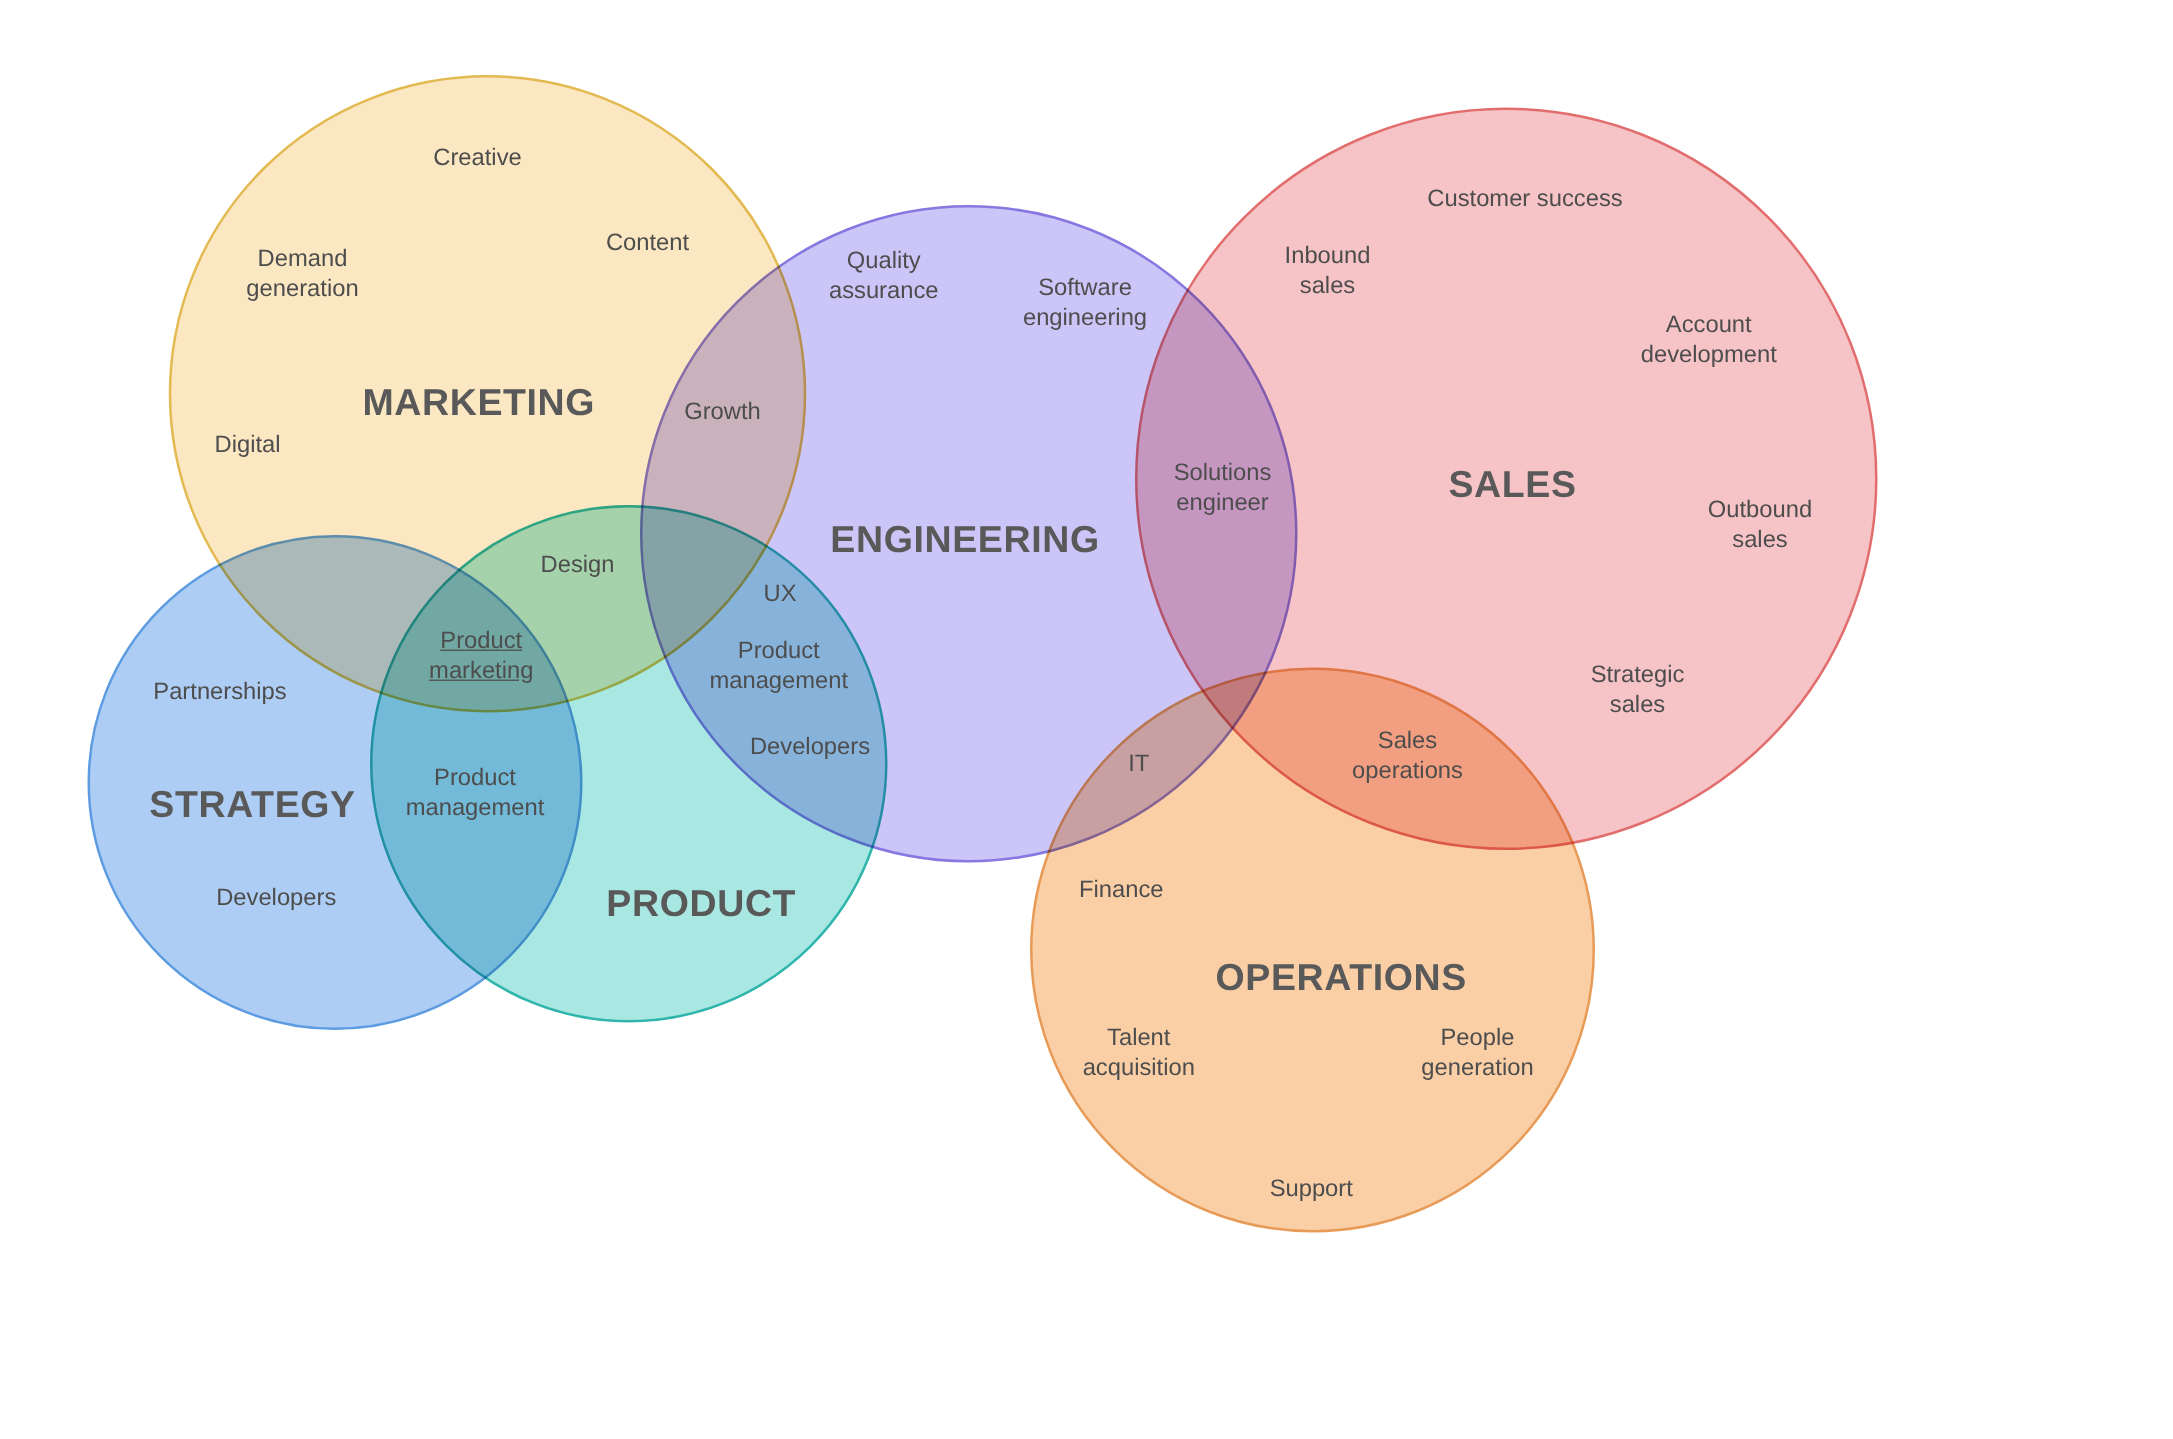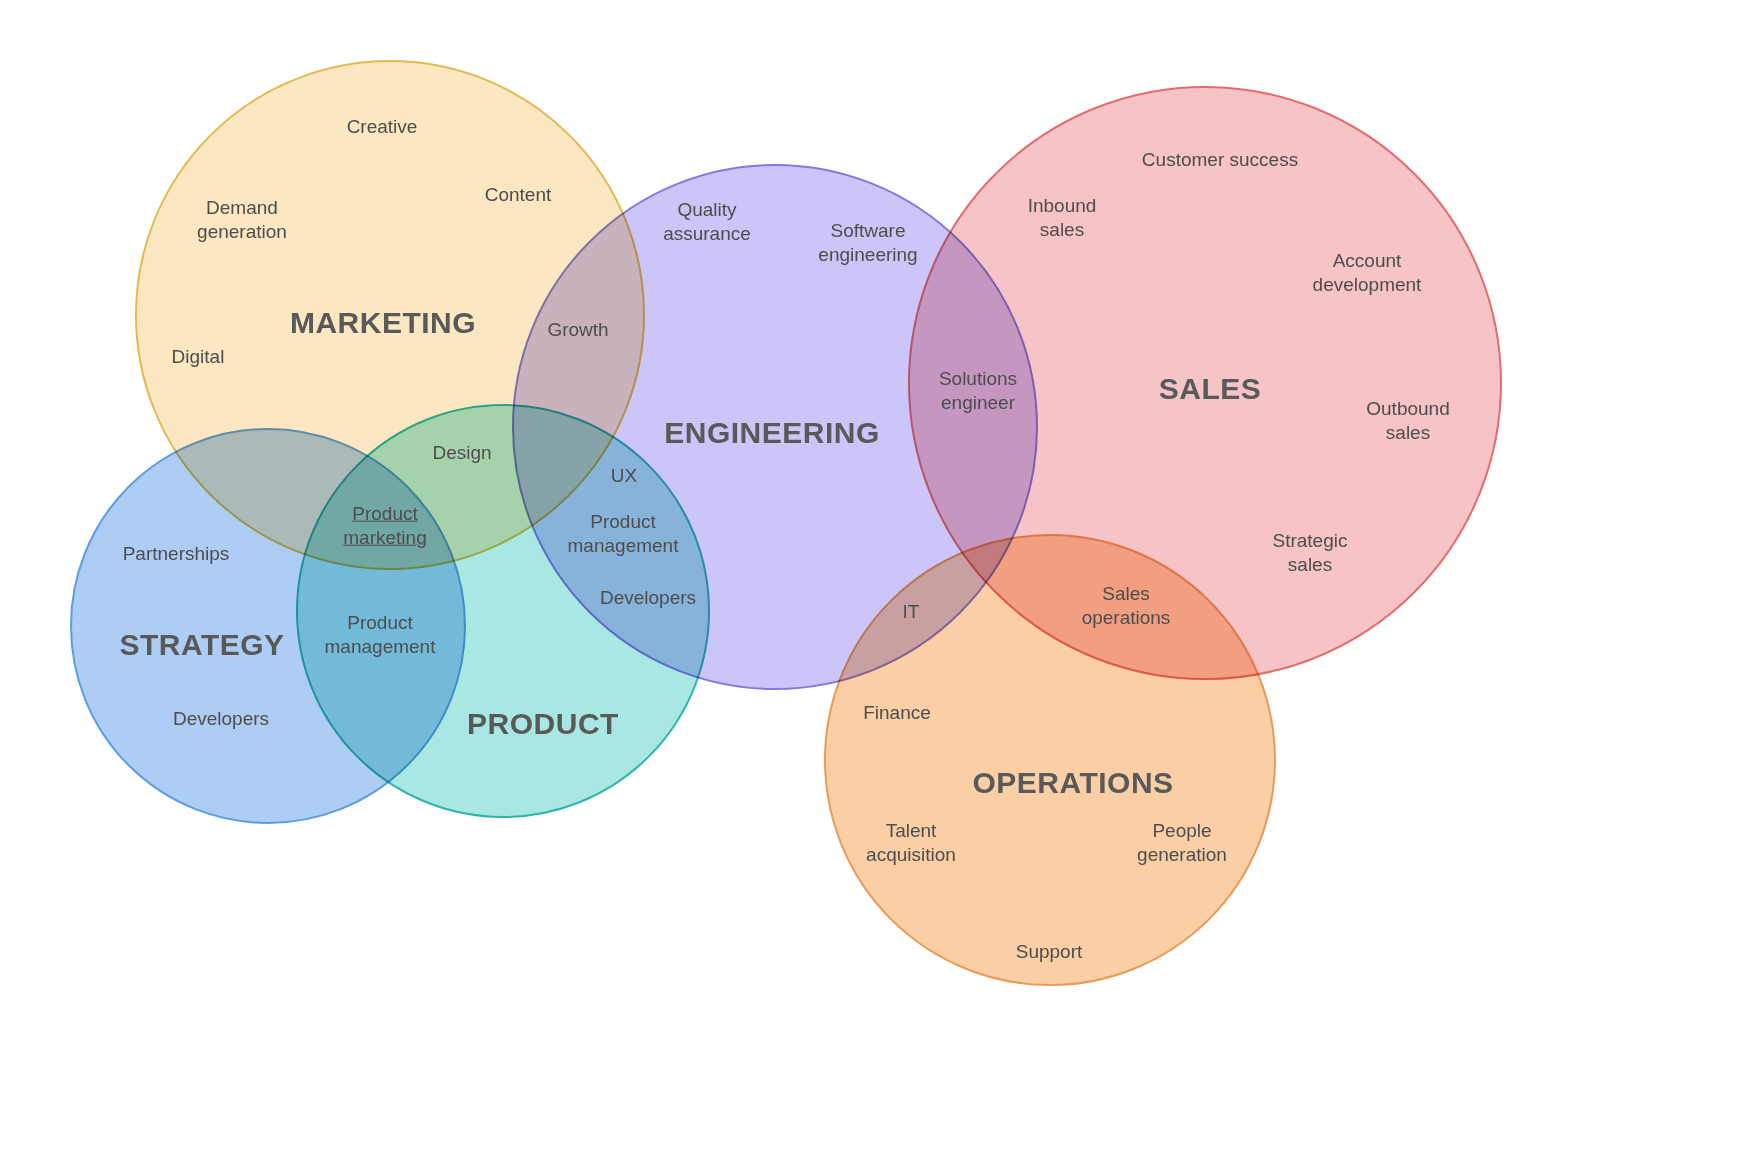--- a/index.html
+++ b/index.html
@@ -81,21 +81,21 @@
     <span style="left:1220px; top:160px; width:210px;">Customer success</span>
     <span style="left:1062px; top:218px; width:90px;">Inbound sales</span>
     <span style="left:1367px; top:273px; width:150px;">Account development</span>
     <span style="left:1408px; top:421px; width:110px;">Outbound sales</span>
     <span style="left:1310px; top:553px; width:100px;">Strategic sales</span>
 
     <span class="title" style="left:202px; top:633px;text-align:center;">STRATEGY</span>
     <span style="left:176px; top:554px; width:160px;">Partnerships</span>
     <span style="left:221px; top:719px; width:160px;">Developers</span>
 
-    <span class="title" style="left:543px; top:712px;">PRODUCT</span>
+    <span class="title" style="left:561px; top:712px;">PRODUCT</span>
 
     <span class="title" style="left:1073px; top:771px;">OPERATIONS</span>
     <span style="left:897px; top:713px; width:110px;">Finance</span>
     <span style="left:911px; top:843px; width:125px;">Talent acquisition</span>
     <span style="left:1182px; top:843px; width:125px;">People generation</span>
     <span style="left:1049px; top:952px; width:110px;">Support</span>
 
     <span style="left:578px; top:330px; width:100px;">Growth</span>
     <span style="left:462px; top:453px; width:100px;">Design</span>
     <span style="left:624px; top:476px; width:60px;">UX</span>

